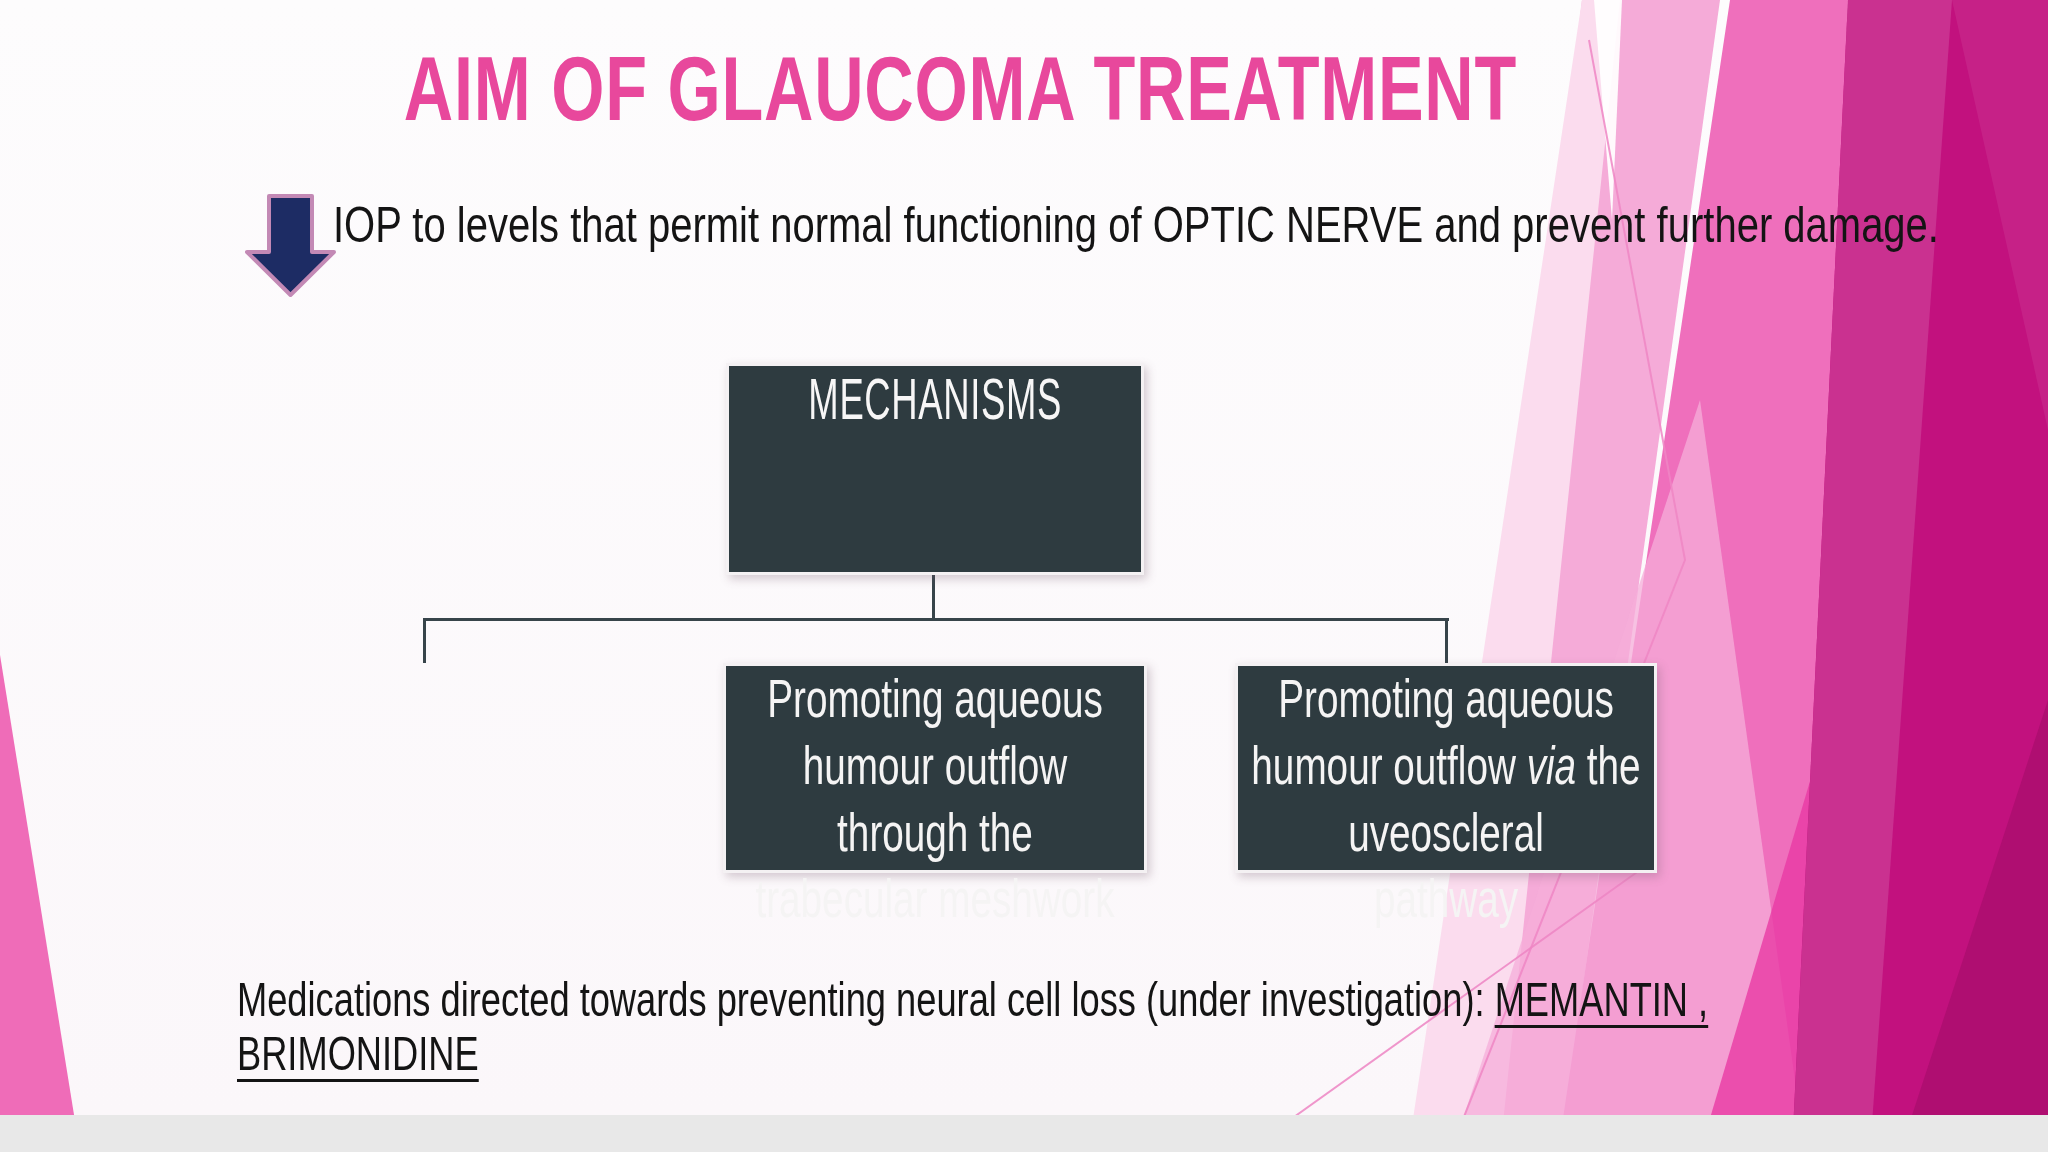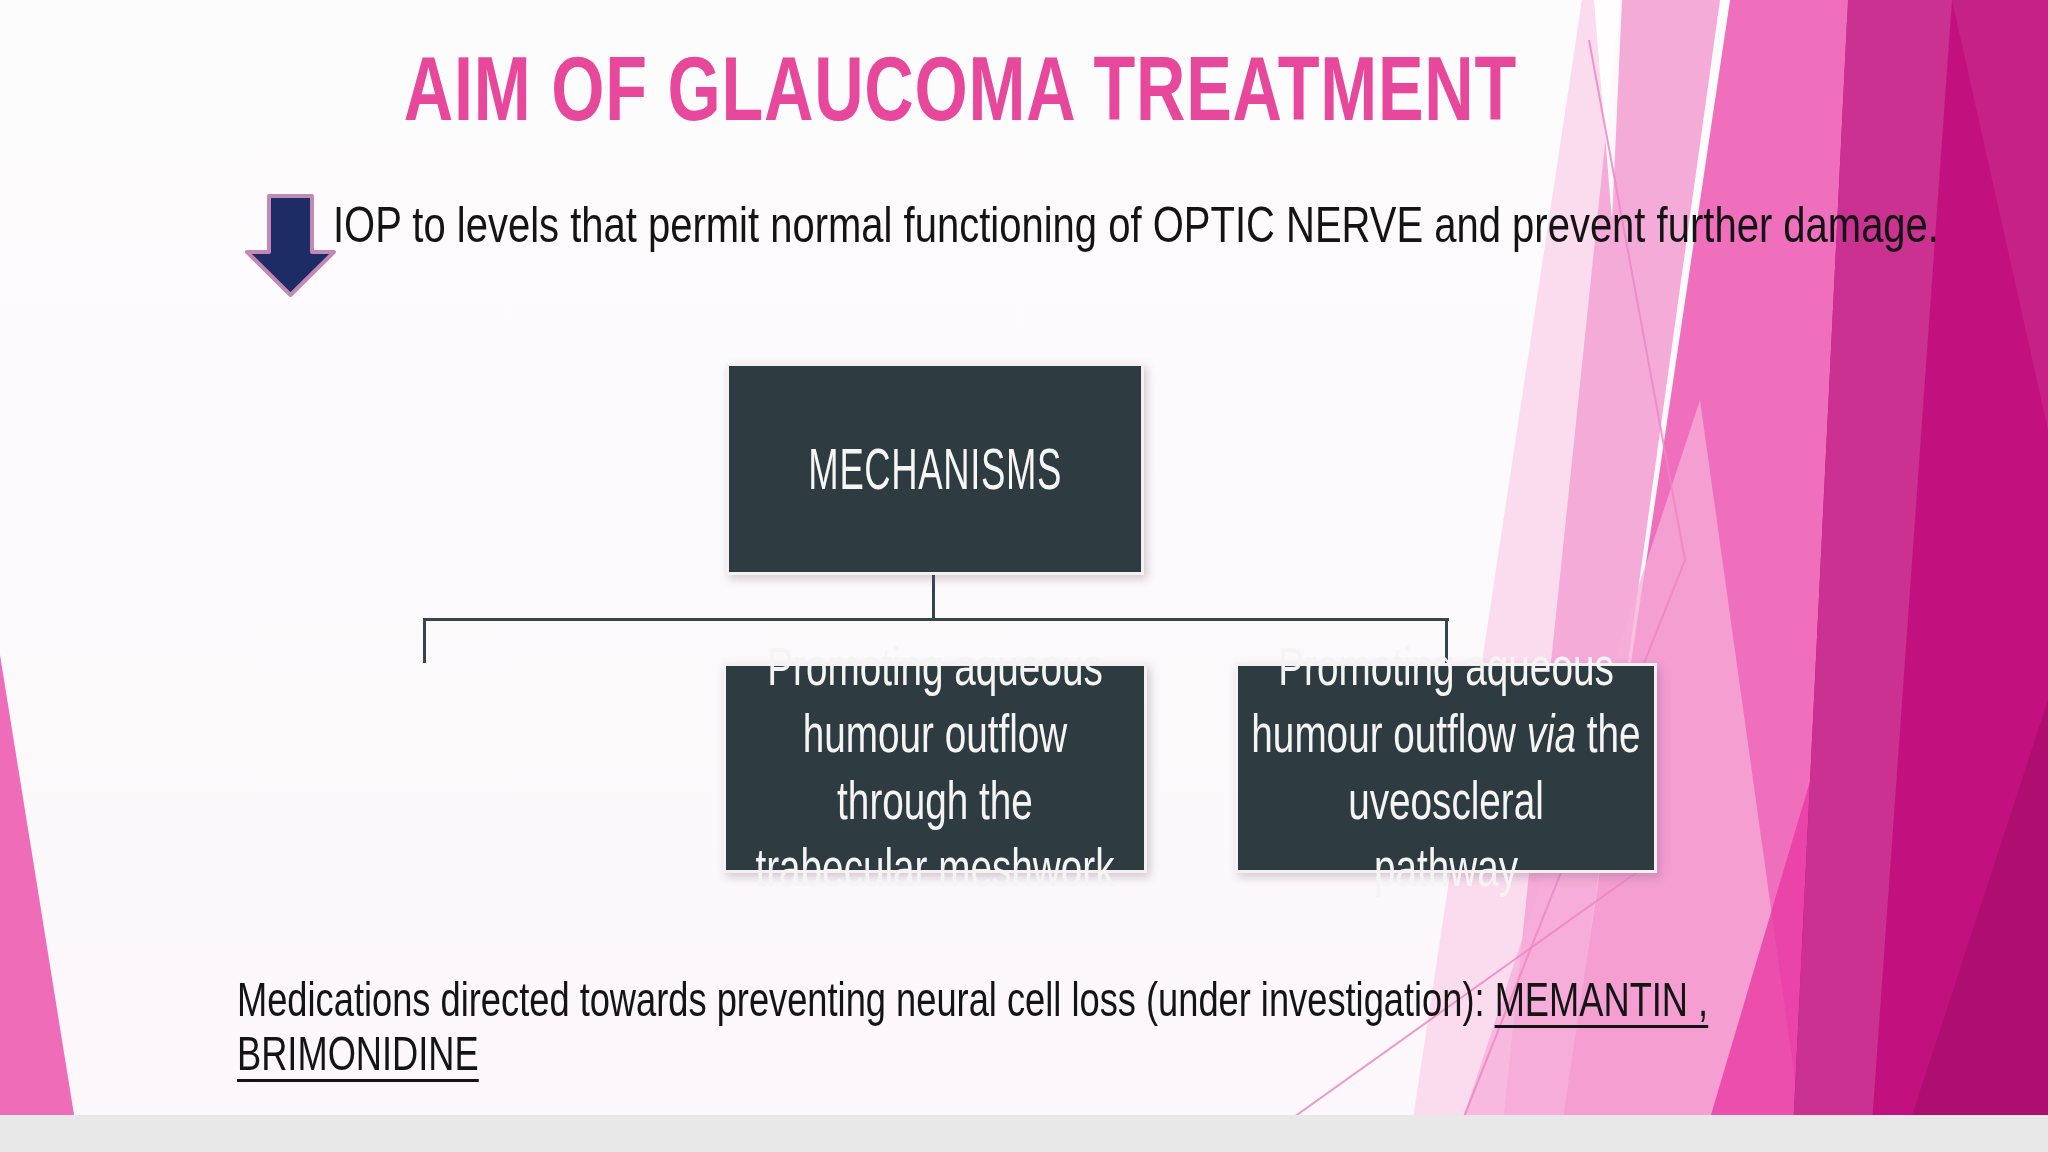--- a/index.html
+++ b/index.html
@@ -30,21 +30,21 @@
     font-size:50px;color:#141414;white-space:nowrap;
     transform:scaleX(0.80);transform-origin:0 50%;
     line-height:62px;
   }
 
   .node{
     position:absolute;
     background:#2e3b40;
     border:3px solid #f4f1f3;
     box-shadow:3px 4px 9px rgba(120,90,110,0.30);
-    display:flex;align-items:center;justify-content:center;
+    display:flex;align-items:flex-start;justify-content:center;
     box-sizing:border-box;
   }
   .node-root{left:726px;top:363px;width:418px;height:212px;}
   .root-label{
     color:#f7f6f6;font-size:57px;letter-spacing:1px;white-space:nowrap;
     transform:scaleX(0.64);transform-origin:50% 50%;
   }
   .node-child{top:663px;height:210px;}
   .node-c1{left:212px;width:425px;}
   .node-c2{left:723px;width:424px;}

